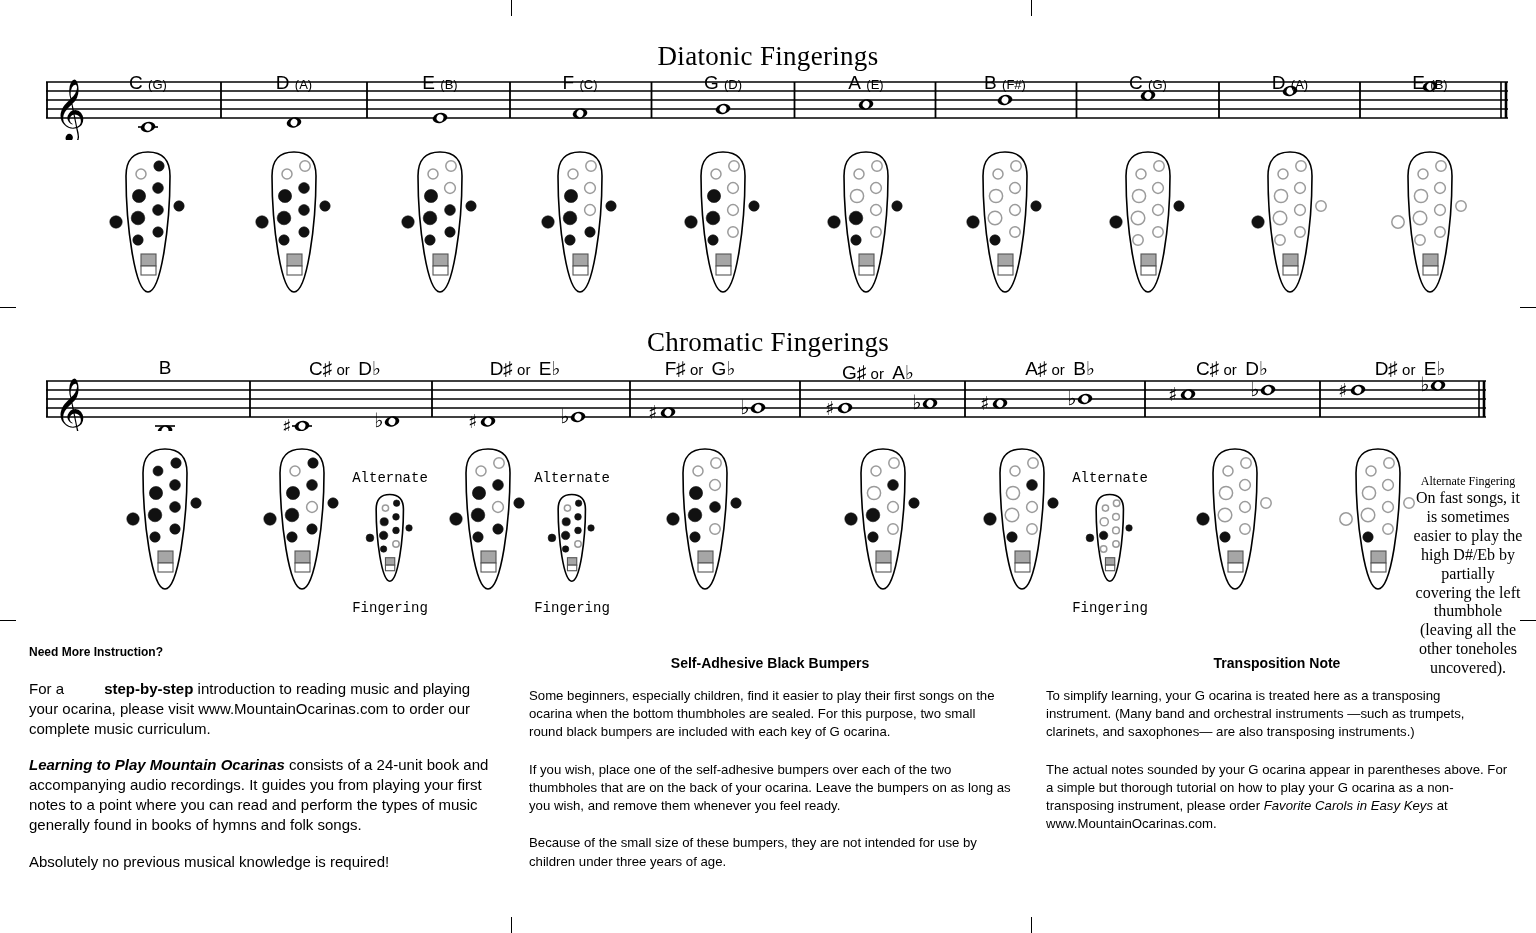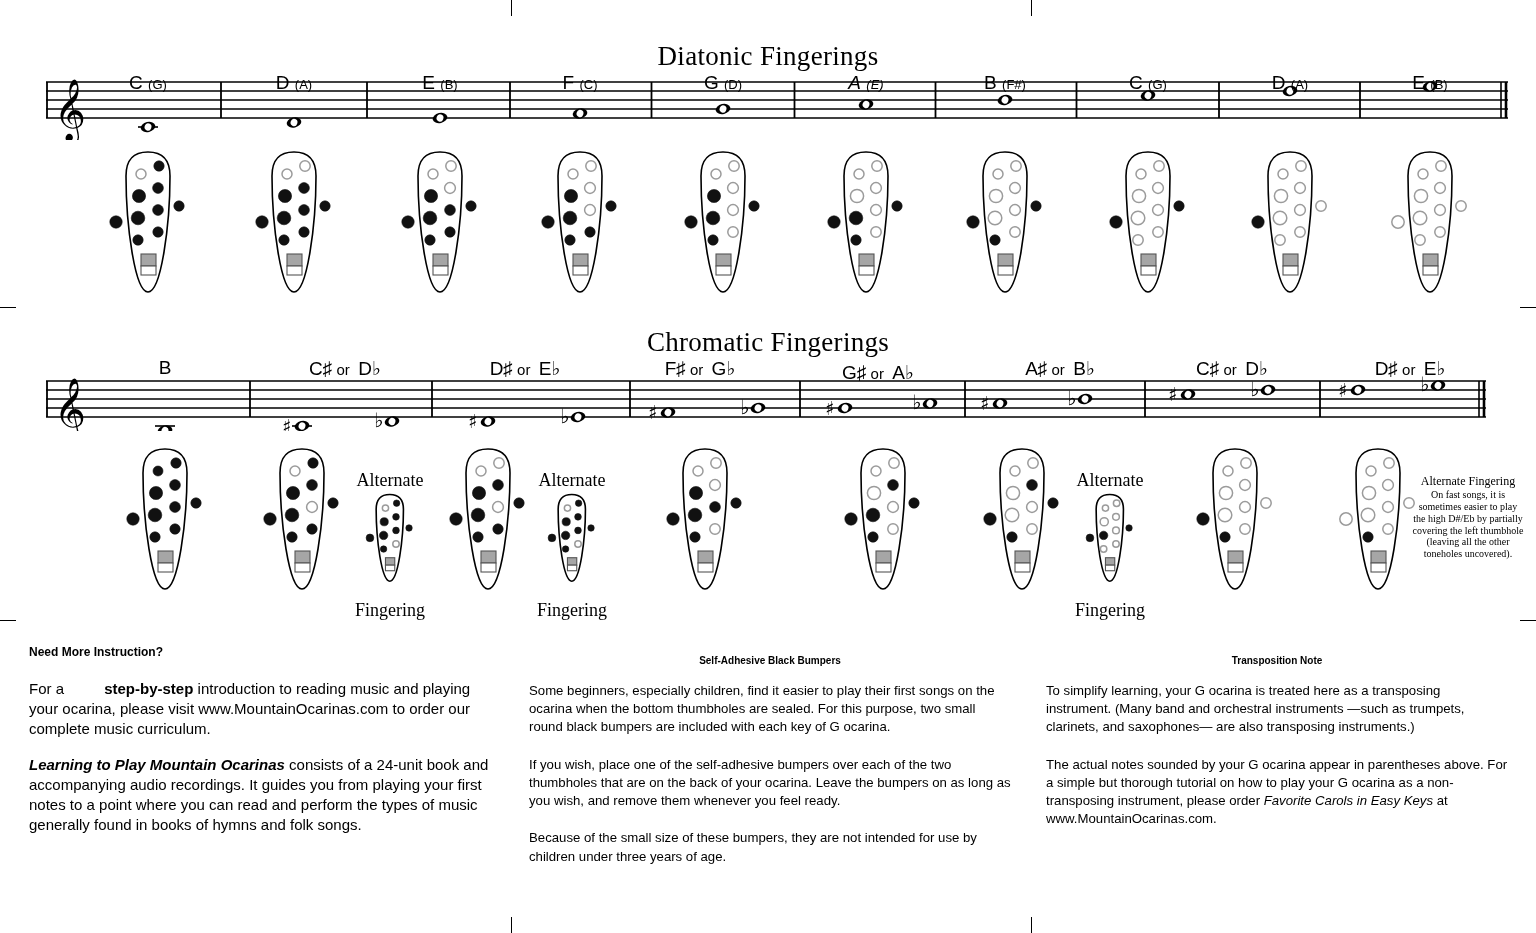--- a/index.html
+++ b/index.html
@@ -42,47 +42,47 @@
   .note-label .paren { font-size:13px; }
   .note-label .acc { font-size:19px; }
   .note-label .orw { font-size:15px; }
 
   
   .oc { position:absolute; }
   .oc svg { display:block; overflow:visible; }
 
   .alt-cap {
     position:absolute;
-    font-family:Liberation Serif, serif;
-    font-size:18px;
+    font-family:Liberation Mono, monospace;
+    font-size:14px;
     text-align:center;
     transform:translateX(-50%);
     white-space:nowrap;
   }
 
   .alt-note {
     position:absolute;
     font-family:"Liberation Serif", serif;
     width:112px;
     text-align:center;
     line-height:1.18;
   }
   .alt-note .hd { font-size:12px; display:block; margin-bottom:1px; }
-  .alt-note .bd { font-size:10px; display:block; }
+  .alt-note .bd { font-size:16px; display:block; }
 
   
   .col { position:absolute; }
   .col h2 {
     margin:0 0 20px 0;
     font-size:12px;
     font-weight:bold;
   }
   .col h3 {
     margin:0 0 16px 0;
-    font-size:10px;
+    font-size:14px;
     font-weight:bold;
     text-align:center;
   }
   .col p { margin:0 0 17px 0; font-size:15px; line-height:1.32; }
   .col.small p { font-size:13.2px; line-height:1.38; margin-bottom:19px; }
   .col p:last-child { margin-bottom:0; }
   b { font-weight:bold;margin-left:36px; }
   i { font-style:italic; }
   .bi { font-weight:bold; font-style:italic; }
 </style>
@@ -162,21 +162,21 @@
         <ellipse cx="0" cy="0" rx="3.4" ry="3.6" fill="#fff" transform="rotate(32)"></ellipse>
       </g>
     </svg>
 </div>
 <div id="diatonic-labels">
     <div class="note-label" style="left: 148px; top: 72px;"><span class="main">C&nbsp;</span><span class="paren">(G)</span></div>
     <div class="note-label" style="left: 294px; top: 72px;"><span class="main">D&nbsp;</span><span class="paren">(A)</span></div>
     <div class="note-label" style="left: 440px; top: 72px;"><span class="main">E&nbsp;</span><span class="paren">(B)</span></div>
     <div class="note-label" style="left: 580px; top: 72px;"><span class="main">F&nbsp;</span><span class="paren">(C)</span></div>
     <div class="note-label" style="left: 723px; top: 72px;"><span class="main">G&nbsp;</span><span class="paren">(D)</span></div>
-    <div class="note-label" style="left: 866px; top: 72px; font-style: italic;"><span class="main">A&nbsp;</span><span class="paren">(E)</span></div>
+    <div class="note-label" style="left: 866px; top: 72px;"><span class="main">A&nbsp;</span><span class="paren">(E)</span></div>
     <div class="note-label" style="left: 1005px; top: 72px;"><span class="main">B&nbsp;</span><span class="paren">(F#)</span></div>
     <div class="note-label" style="left: 1148px; top: 72px;"><span class="main">C&nbsp;</span><span class="paren">(G)</span></div>
     <div class="note-label" style="left: 1290px; top: 72px;"><span class="main">D&nbsp;</span><span class="paren">(A)</span></div>
     <div class="note-label" style="left: 1430px; top: 72px;"><span class="main">E&nbsp;</span><span class="paren">(B)</span></div>
   </div>
 <div id="diatonic-ocarinas">
     <div class="oc" style="left: 108px; top: 148px;">
       <svg width="80" height="150" viewBox="0 0 80 150">
         <path d="M 40 4 C 55 4 62 12 62 28 C 62 52 60 80 56 104 C 52 128 47 144 40 144 C 33 144 28 128 24 104 C 20 80 18 52 18 28 C 18 12 25 4 40 4 Z" fill="#ffffff" stroke="#000" stroke-width="1.6"></path>
         <circle cx="33" cy="26" r="5" fill="#ffffff" stroke="#9b9b9b" stroke-width="1.5"></circle>
@@ -653,20 +653,21 @@
     <div class="alt-note" style="left: 1412px; top: 474px;">
       <span class="hd">Alternate Fingering</span>
       <span class="bd">On fast songs, it is sometimes easier to play the high D#/Eb by partially covering the left thumbhole (leaving all the other toneholes uncovered).</span>
     </div>
   </div>
 
 <div class="col" style="left:29px;top:645px;width:470px;">
   <h2>Need More Instruction?</h2>
   <p><span>For a </span><b>step-by-step</b><span> introduction to reading music and playing your ocarina, please visit www.MountainOcarinas.com to order our complete music curriculum.</span></p>
   <p><span class="bi">Learning to Play Mountain Ocarinas</span><span> consists of a 24-unit book and accompanying audio recordings. It guides you from playing your first notes to a point where you can read and perform the types of music generally found in books of hymns and folk songs.</span></p>
+  <p>Absolutely no previous musical knowledge is required!</p>
 </div>
 
 <div class="col small" style="left:529px;top:655px;width:482px;">
   <h3>Self-Adhesive Black Bumpers</h3>
   <p>Some beginners, especially children, find it easier to play their first songs on the ocarina when the bottom thumbholes are sealed. For this purpose, two small round black bumpers are included with each key of G ocarina.</p>
   <p>If you wish, place one of the self-adhesive bumpers over each of the two thumbholes that are on the back of your ocarina. Leave the bumpers on as long as you wish, and remove them whenever you feel ready.</p>
   <p>Because of the small size of these bumpers, they are not intended for use by children under three years of age.</p>
 </div>
 
 <div class="col small" style="left:1046px;top:655px;width:462px;">

